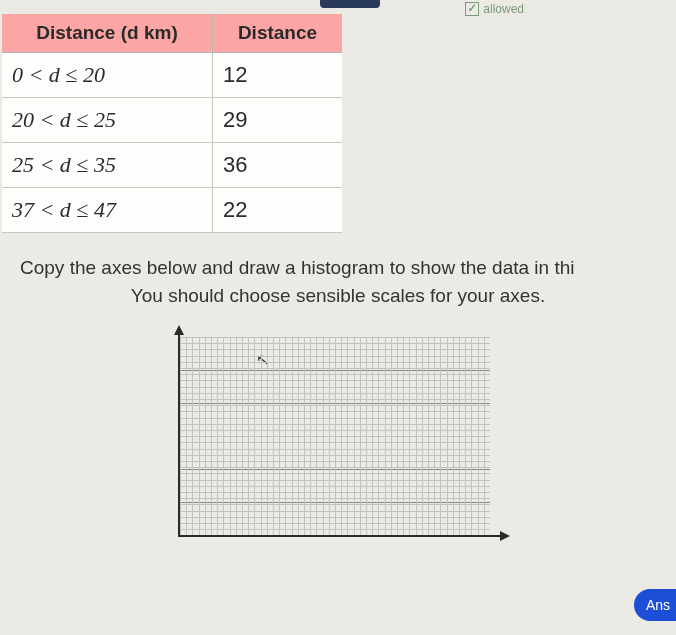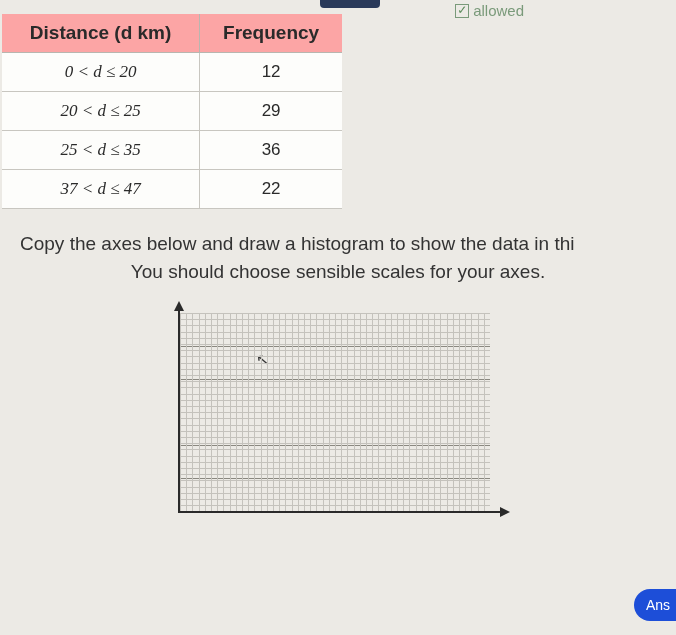--- a/index.html
+++ b/index.html
@@ -8,21 +8,21 @@
     height: 635px;
     background: #eceae5;
     font-family: Arial, sans-serif;
     color: #2a2a2a;
     overflow: hidden;
     position: relative;
   }
   .topbar {
     position: absolute;
     top: 0; right: 150px;
-    font-size: 15px;
+    font-size: 12px;
     color: #7a9a7a;
     display: flex;
     align-items: center;
     gap: 4px;
     padding: 2px;
   }
   .topbar .box {
     width: 14px; height: 14px;
     border: 1px solid #7a9a7a;
     display: inline-block;
@@ -52,23 +52,22 @@
   table.data th {
     background: #fca5a5;
     font-weight: bold;
     font-size: 19px;
     padding: 8px 10px;
     border-bottom: 1px solid #b8b6b0;
     text-align: center;
   }
   table.data th:first-child { border-right: 1px solid #b8b6b0; }
   table.data td {
-    font-size: 17px;
+    font-size: 22px;
     padding: 9px 10px;
-    text-align: center;
     border-top: 1px solid #c8c6c0;
   }
   table.data td:first-child { border-right: 1px solid #c8c6c0; font-family: 'Times New Roman', serif; }
   table.data tr:last-child td { border-bottom: 1px solid #c8c6c0; }
   .math { font-style: italic; font-family: 'Times New Roman', serif; }
   .instructions {
     font-size: 19px;
     color: #333;
     margin-top: 21px;
     padding: 0 6px;
@@ -148,21 +147,21 @@
   <span>allowed</span>
 </div>
 
 <table class="data">
   <thead>
     <tr>
       <th>
         <span>Distance (d km)</span>
       </th>
       <th>
-        <span>Frequency</span>
+        <span>Distance</span>
       </th>
     </tr>
   </thead>
   <tbody>
     <tr>
       <td class="math">0 &lt; d ≤ 20</td>
       <td>12</td>
     </tr>
     <tr>
       <td class="math">20 &lt; d ≤ 25</td>

